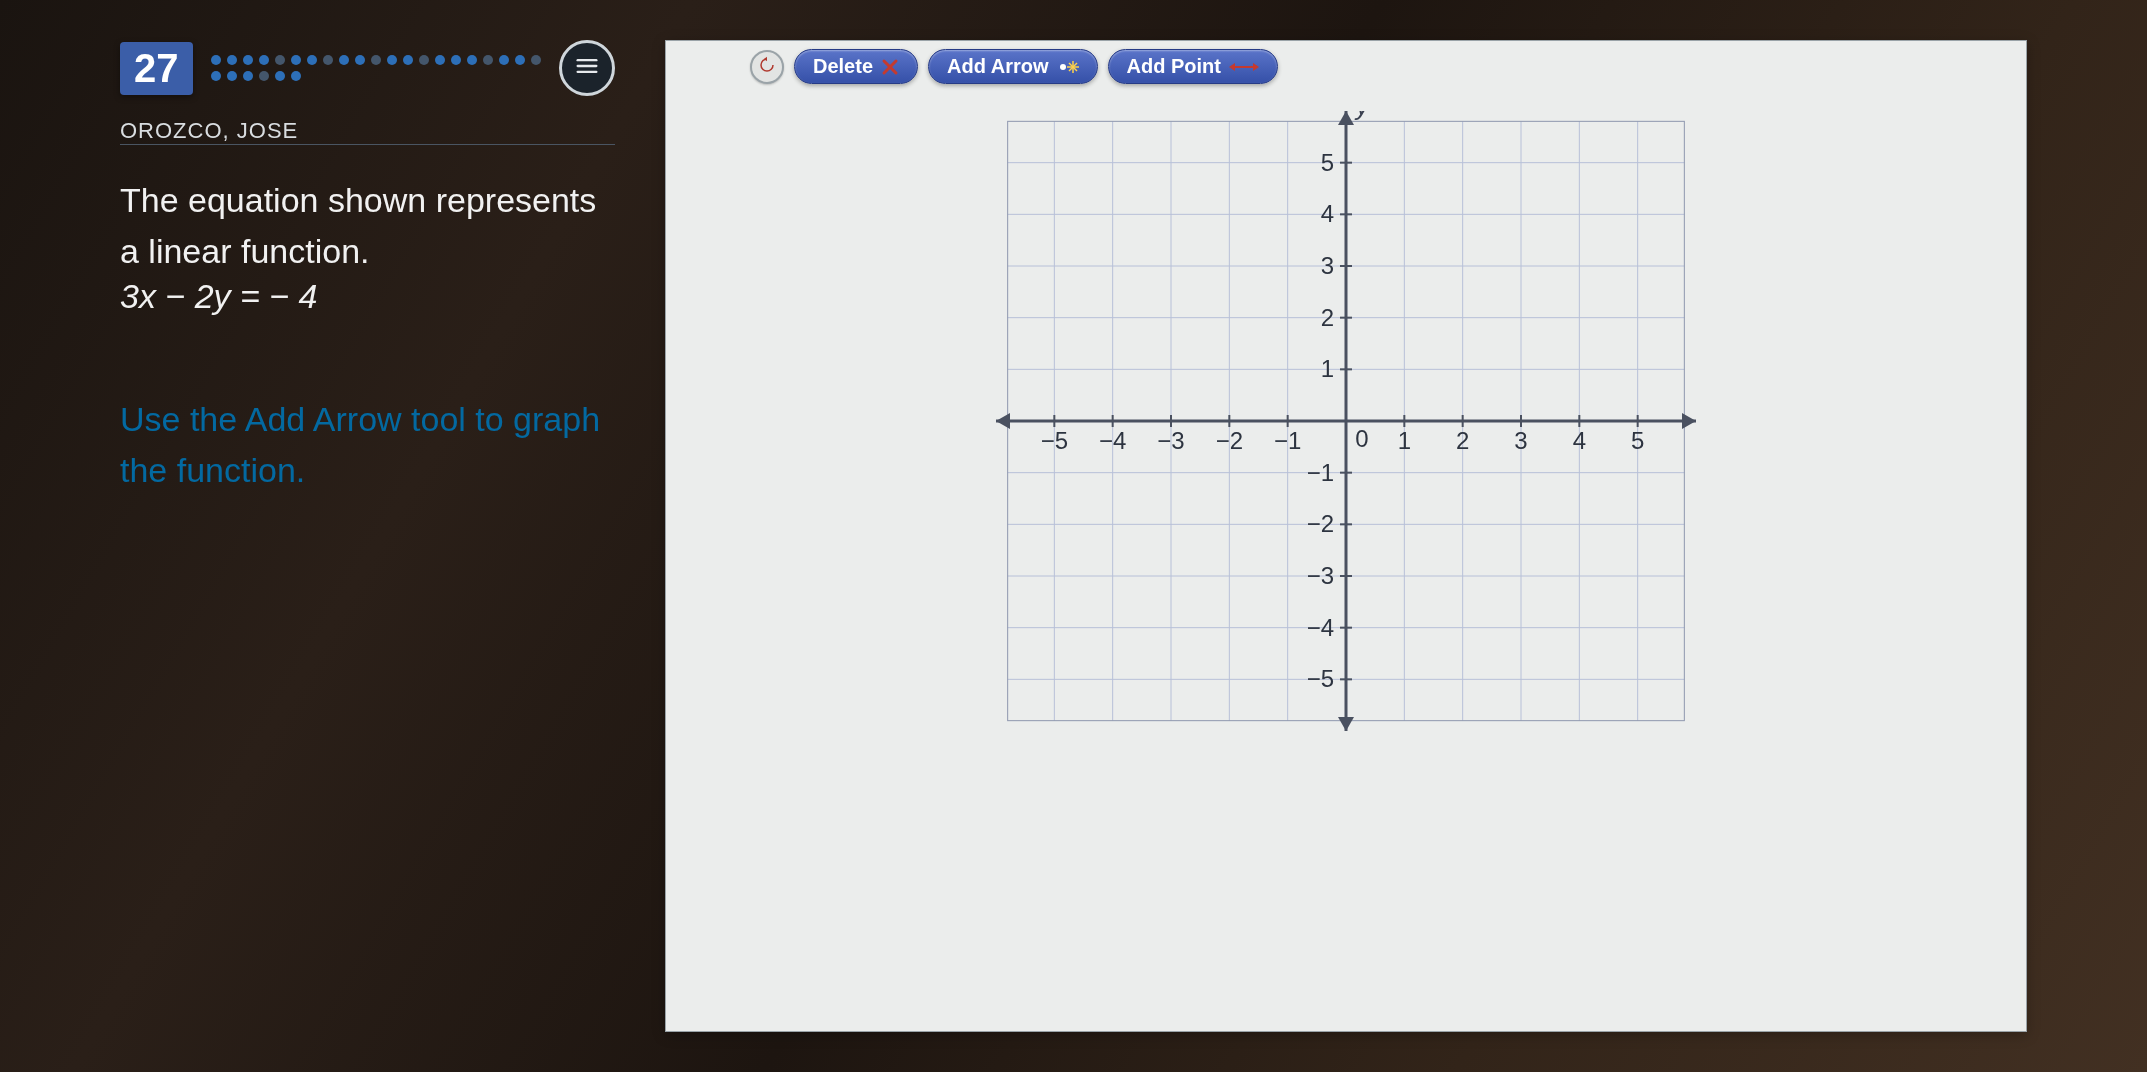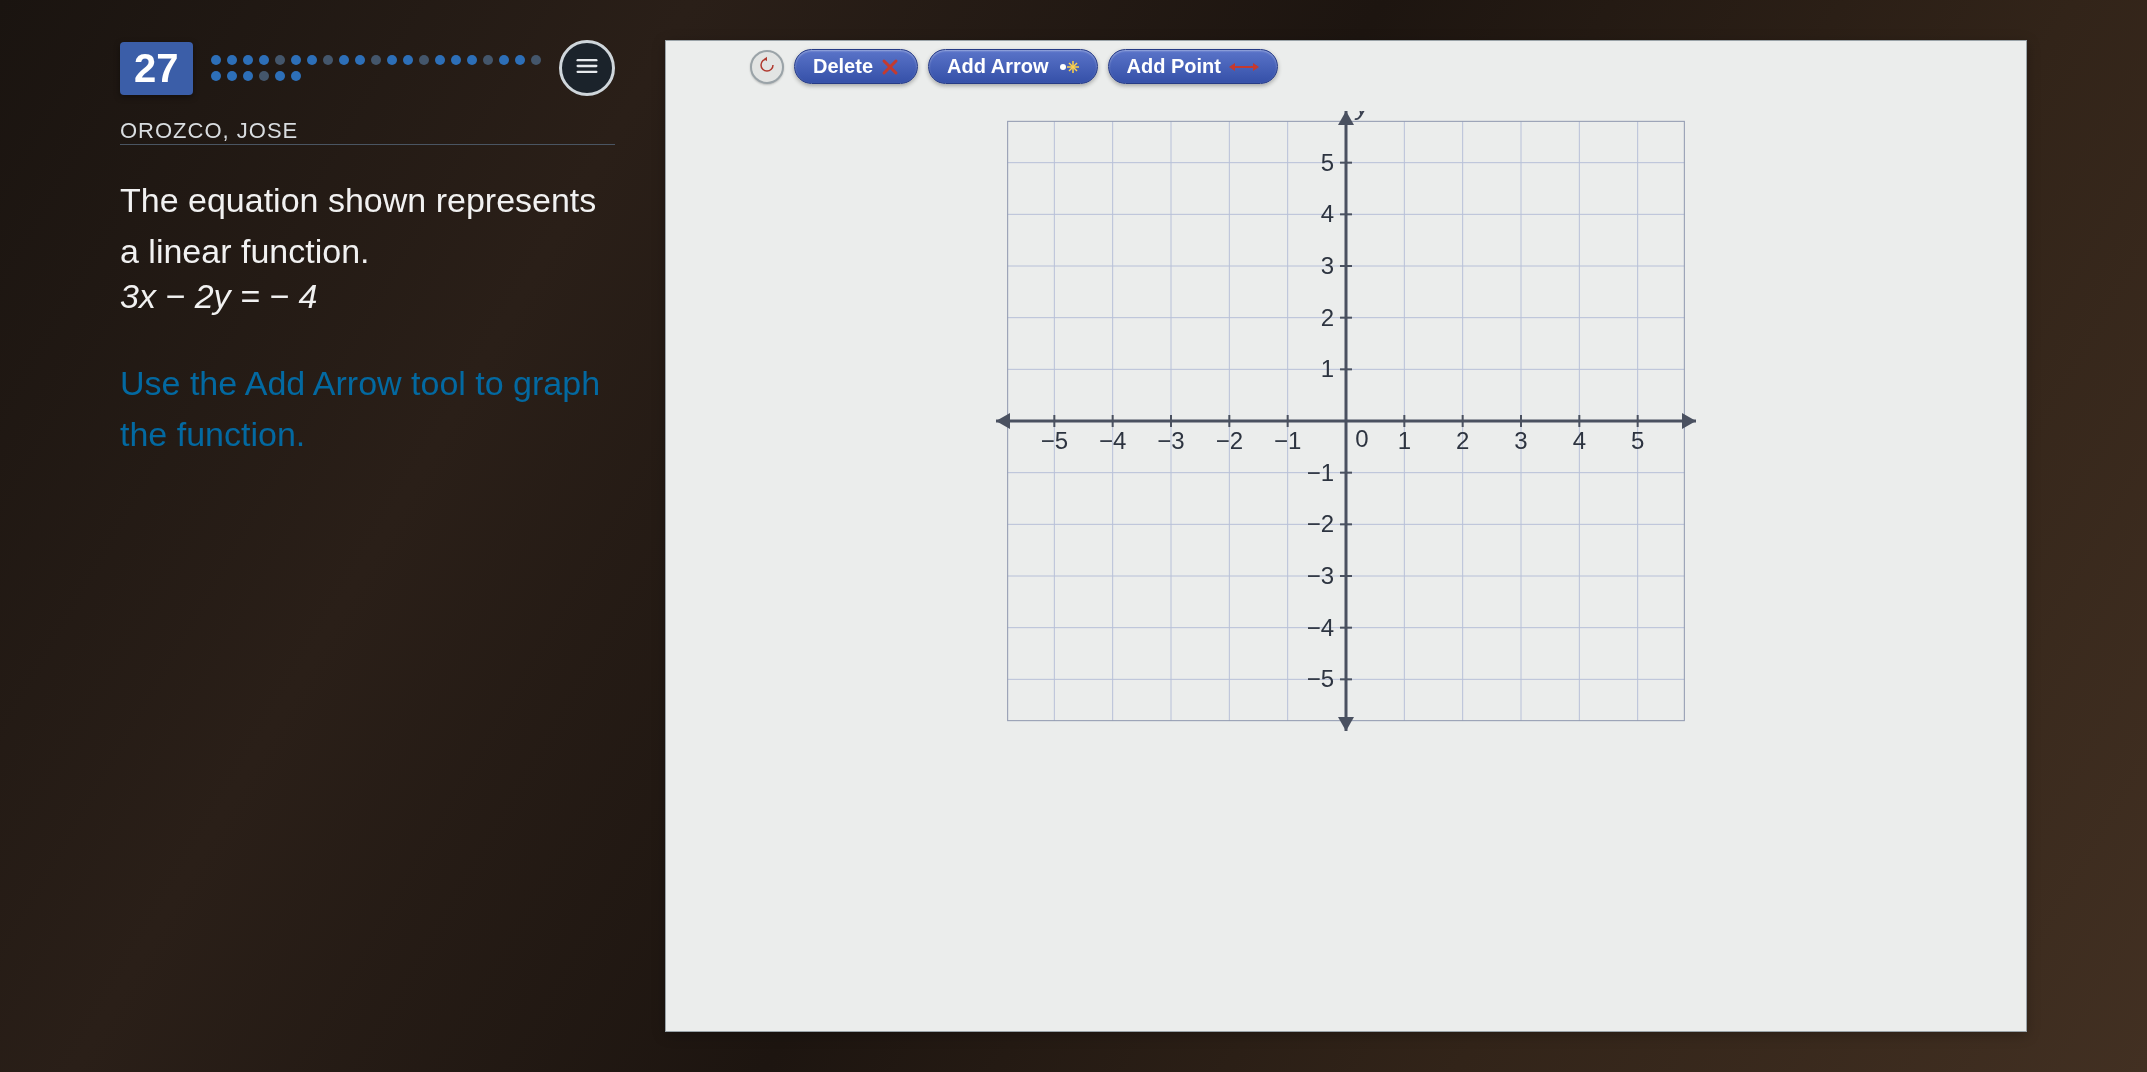--- a/index.html
+++ b/index.html
@@ -55,21 +55,21 @@
   .divider { border-top: 1px solid #4a5562; margin-bottom: 30px; }
   .question-text {
     font-size: 34px;
     line-height: 1.5;
     color: #f1f1f1;
   }
   .equation {
     font-size: 34px;
     font-style: italic;
     color: #f1f1f1;
-    margin-bottom: 42px;
+    margin-bottom: 78px;
   }
   .instruction {
     font-size: 34px;
     line-height: 1.5;
     color: #0369a1;
   }
   .right-panel {
     position: relative;
     flex: 1;
     background: #ebedec;

